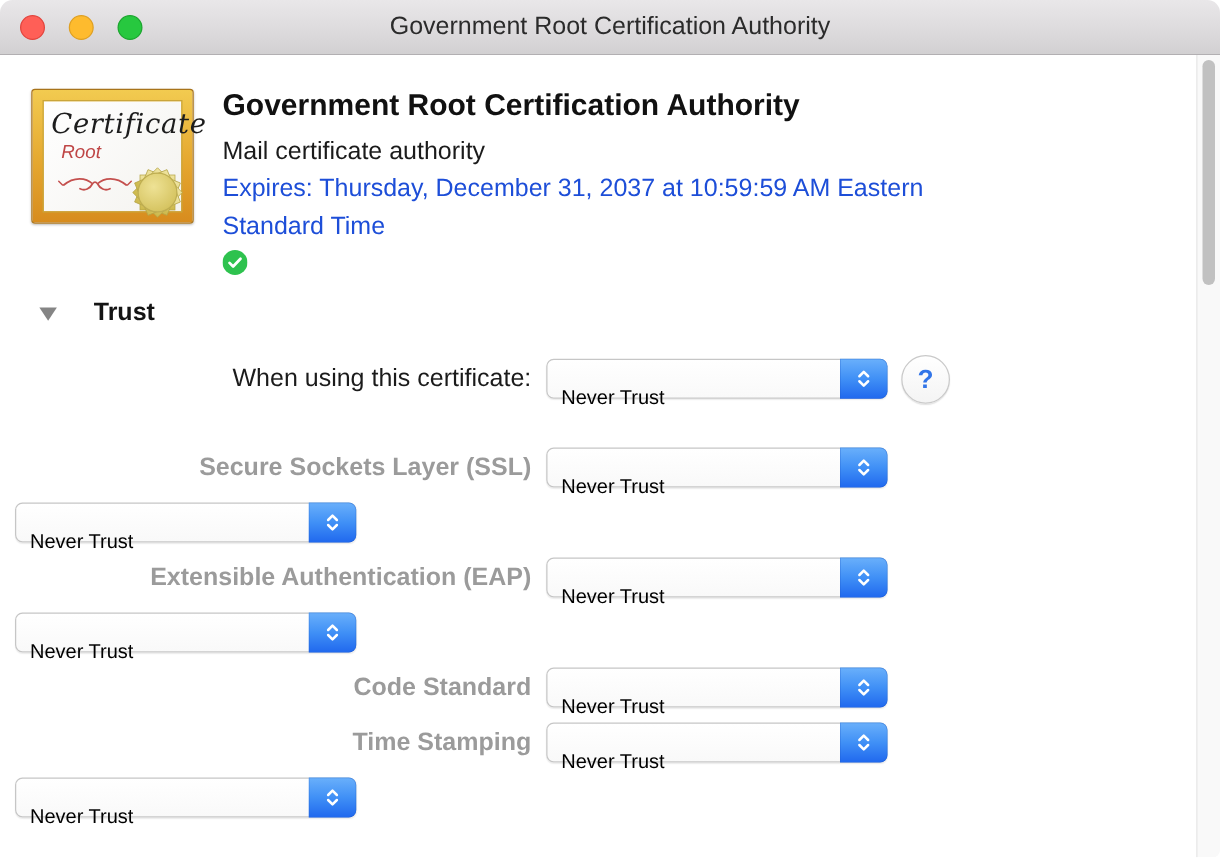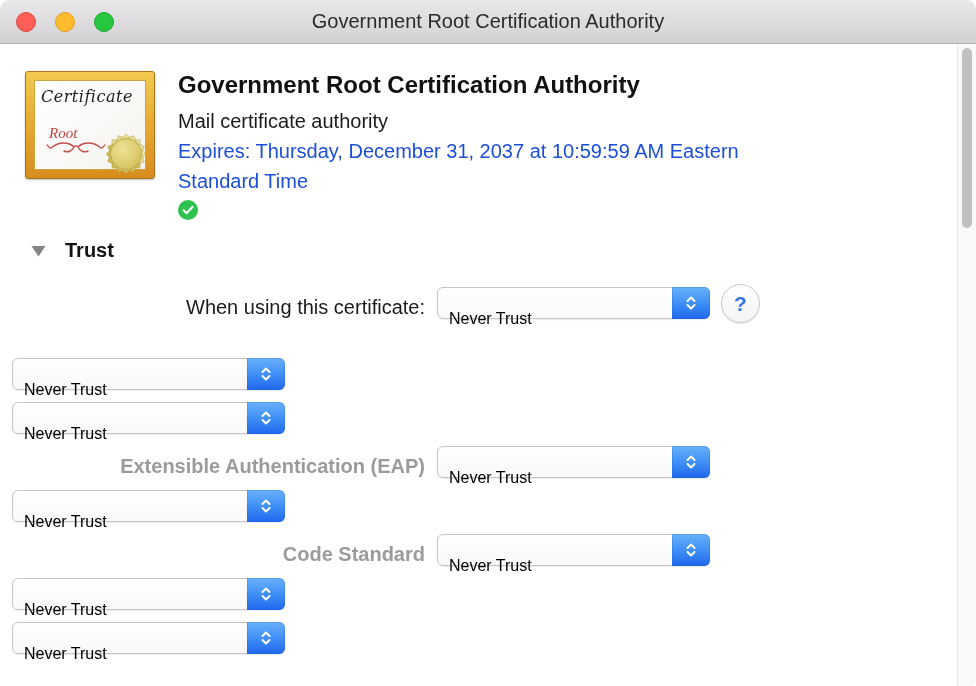--- a/index.html
+++ b/index.html
@@ -19,39 +19,39 @@
   .tl.green{background:#27c83f;border:1px solid #1ca62f;}
 
   
   .cert-icon{position:absolute;left:25px;top:71px;width:130px;height:108px;box-sizing:border-box;
     background:linear-gradient(180deg,#f2cb50 0%,#e5a72f 55%,#d78c1e 100%);
     border:1px solid #a8731a;border-radius:3px;box-shadow:0 1px 2px rgba(0,0,0,.25);}
   .cert-paper{position:absolute;left:8px;top:8px;right:8px;bottom:8px;
     background:linear-gradient(135deg,#ffffff 0%,#f4f3ef 100%);
     border:1px solid #caa53a;overflow:visible;}
   .cert-word{position:absolute;left:6px;top:6px;font-family:"DejaVu Serif","Liberation Serif",serif;
-    font-style:italic;font-size:16px;color:#1d1d1d;letter-spacing:.5px;}
-  .cert-root{position:absolute;left:14px;top:44px;font-family:Liberation Serif, serif;
+    font-style:italic;font-size:22px;color:#1d1d1d;letter-spacing:.5px;}
+  .cert-root{position:absolute;left:14px;top:32px;font-family:Liberation Sans, sans-serif;
     font-style:italic;font-size:15px;color:#bf4646;}
   .cert-flourish{position:absolute;left:8px;top:58px;}
   .cert-seal{position:absolute;right:-4px;bottom:-8px;}
 
   .cert-info{position:absolute;left:178px;top:70px;width:690px;}
   .cert-name{margin:0 0 6px 0;font-size:24px;font-weight:bold;color:#111;line-height:30px;}
   .cert-type{font-size:20px;color:#1b1b1b;line-height:30px;}
   .cert-expires{font-size:20px;color:#1d4ed8;line-height:30px;width:640px;}
   .cert-valid{margin-top:4px;display:flex;align-items:center;gap:9px;font-size:20px;color:#454545;line-height:24px;}
   .valid-badge{display:inline-flex;}
 
   
-  .trust-header{position:absolute;left:30px;top:239px;display:flex;align-items:center;gap:18px;}
+  .trust-header{position:absolute;left:30px;top:239px;display:flex;align-items:center;gap:28px;}
   .disclosure{display:inline-flex;cursor:default;}
   .trust-label{font-size:20px;font-weight:bold;color:#141414;}
 
-  .row{position:absolute;left:0;display:flex;align-items:flex-end;height:32px;}
+  .row{position:absolute;left:0;display:flex;align-items:center;height:32px;}
   .row-label{width:425px;box-sizing:border-box;padding-right:0;text-align:right;font-size:20px;}
   .row-label.plain{color:#1b1b1b;}
   .row-label.policy{color:#9b9b9b;font-weight:bold;}
   .row-gap{width:12px;}
 
   .popup{position:relative;width:273px;height:32px;box-sizing:border-box;
     background:linear-gradient(180deg,#ffffff,#f9f9f9);
     border:1px solid #c6c6c6;border-radius:6px;
     box-shadow:0 1px 1px rgba(0,0,0,.08);cursor:default;}
   .popup-value{position:absolute;left:11px;top:16px;height:30px;line-height:30px;font-size:16px;color:#000;white-space:nowrap;}
@@ -146,20 +146,21 @@
       <span class="popup-cap">
         <svg width="14" height="20" viewBox="0 0 14 20">
             <path d="M3.5 8 L7 4.5 L10.5 8 M3.5 12 L7 15.5 L10.5 12" stroke="#fff" stroke-width="2" fill="none" stroke-linecap="round" stroke-linejoin="round"></path>
           </svg>
       </span>
     </div>
   </div>
   <button class="help-btn">?</button>
 
   <div class="row" style="top:358px">
+    <div class="row-label policy">Secure Sockets Layer (SSL)</div>
     <div class="row-gap"></div>
     <div class="popup">
       <span class="popup-value">Never Trust</span>
       <span class="popup-cap">
         <svg width="14" height="20" viewBox="0 0 14 20">
             <path d="M3.5 8 L7 4.5 L10.5 8 M3.5 12 L7 15.5 L10.5 12" stroke="#fff" stroke-width="2" fill="none" stroke-linecap="round" stroke-linejoin="round"></path>
           </svg>
       </span>
     </div>
   </div>
@@ -208,20 +209,21 @@
       <span class="popup-value">Never Trust</span>
       <span class="popup-cap">
         <svg width="14" height="20" viewBox="0 0 14 20">
             <path d="M3.5 8 L7 4.5 L10.5 8 M3.5 12 L7 15.5 L10.5 12" stroke="#fff" stroke-width="2" fill="none" stroke-linecap="round" stroke-linejoin="round"></path>
           </svg>
       </span>
     </div>
   </div>
 
   <div class="row" style="top:578px">
+    <div class="row-label policy">Time Stamping</div>
     <div class="row-gap"></div>
     <div class="popup">
       <span class="popup-value">Never Trust</span>
       <span class="popup-cap">
         <svg width="14" height="20" viewBox="0 0 14 20">
             <path d="M3.5 8 L7 4.5 L10.5 8 M3.5 12 L7 15.5 L10.5 12" stroke="#fff" stroke-width="2" fill="none" stroke-linecap="round" stroke-linejoin="round"></path>
           </svg>
       </span>
     </div>
   </div>

